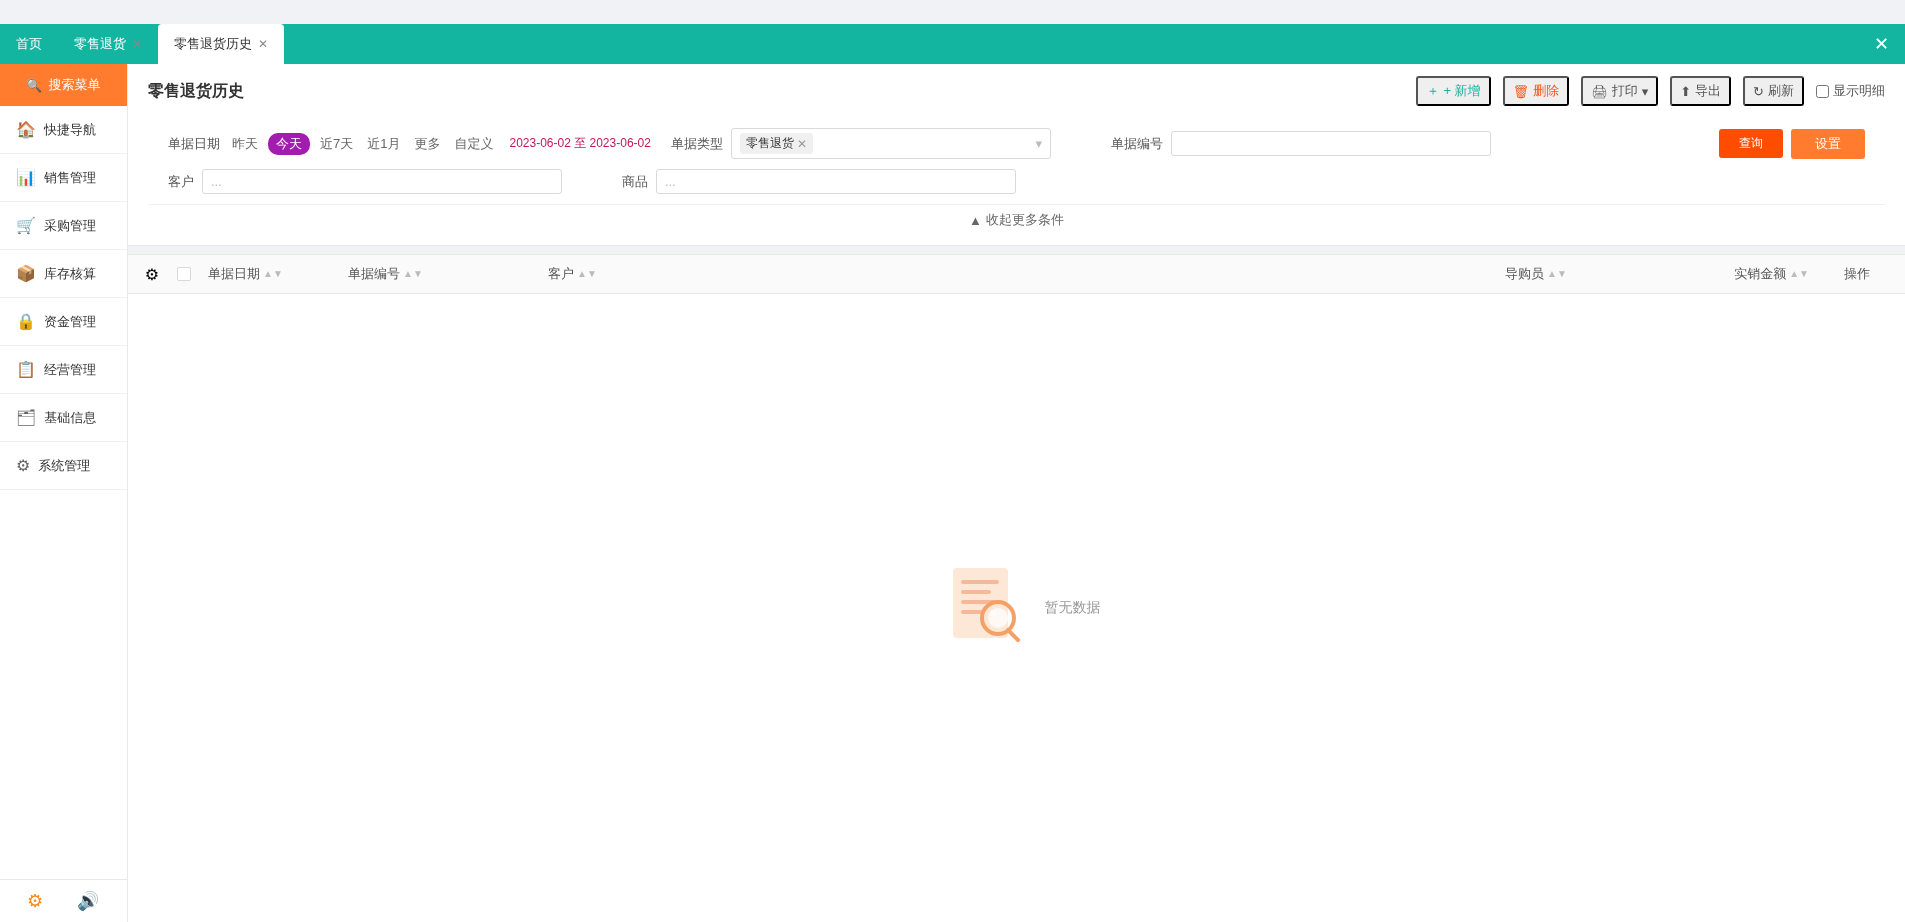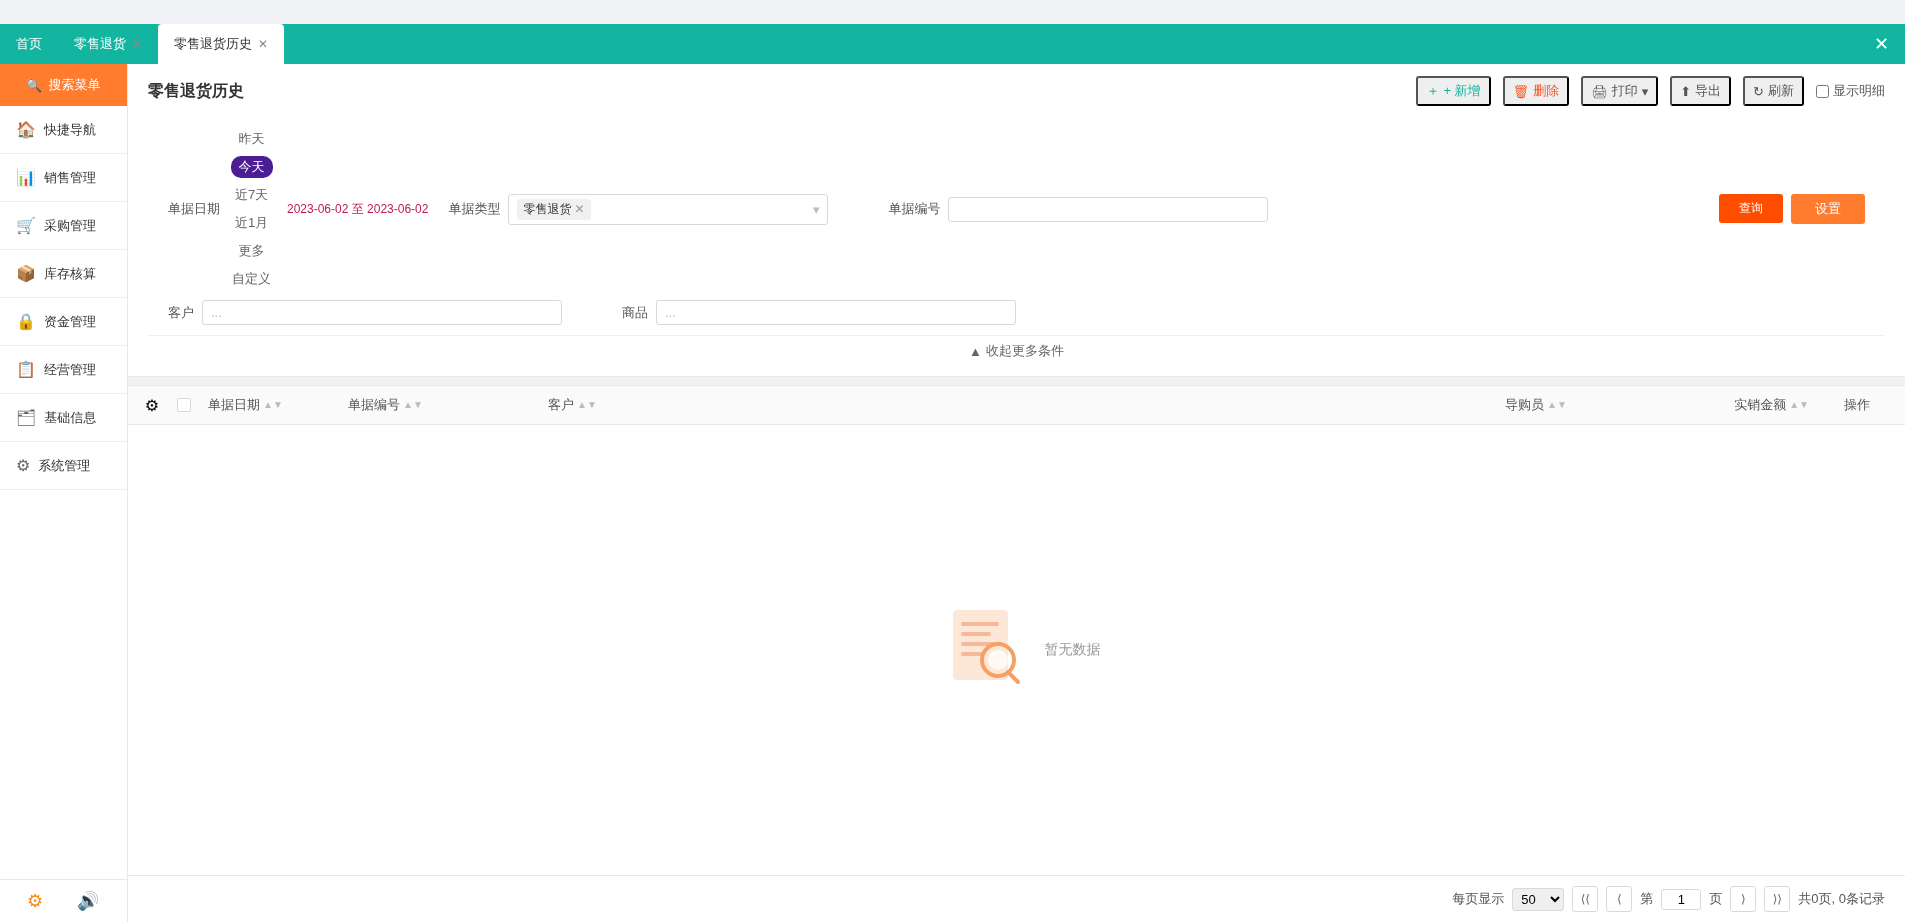--- a/index.html
+++ b/index.html
@@ -199,31 +199,30 @@
     }
     .filter-label {
       font-size: 13px;
       color: #555;
       white-space: nowrap;
     }
     .filter-date-options {
       display: flex;
       align-items: center;
       gap: 6px;
-      flex-direction: column;
     }
     .date-btn {
       font-size: 13px;
       color: #666;
       cursor: pointer;
       padding: 2px 4px;
       border-radius: 3px;
     }
     .date-btn.active {
-      background: #4c1d95;
+      background: #a21caf;
       color: #fff;
       border-radius: 10px;
       padding: 2px 8px;
     }
     .date-range {
       font-size: 12px;
       color: #be185d;
       margin-left: 4px;
     }
     .filter-select {
@@ -612,32 +611,16 @@
 
           <circle cx="65" cy="60" r="16" fill="none" stroke="#f5a064" stroke-width="4"></circle>
           <circle cx="65" cy="60" r="10" fill="#fff9f5"></circle>
           <line x1="75" y1="72" x2="85" y2="82" stroke="#f5a064" stroke-width="4" stroke-linecap="round"></line>
 
           <circle cx="60" cy="55" r="3" fill="#fff" opacity="0.7"></circle>
         </svg>
         <span class="empty-text">暂无数据</span>
       </div>
 
-      <div class="pagination">
-        <span>每页显示</span>
-        <select class="page-size-select">
-          <option>50</option>
-          <option>100</option>
-          <option>200</option>
-        </select>
-        <div class="page-nav-btn">⟨⟨</div>
-        <div class="page-nav-btn">⟨</div>
-        <span>第</span>
-        <input class="page-input" type="text" value="1" style="">
-        <span>页</span>
-        <div class="page-nav-btn">⟩</div>
-        <div class="page-nav-btn">⟩⟩</div>
-        <span>共0页, 0条记录</span>
-      </div>
     </div>
 
   </div>
 </div>
 
 </body></html>

